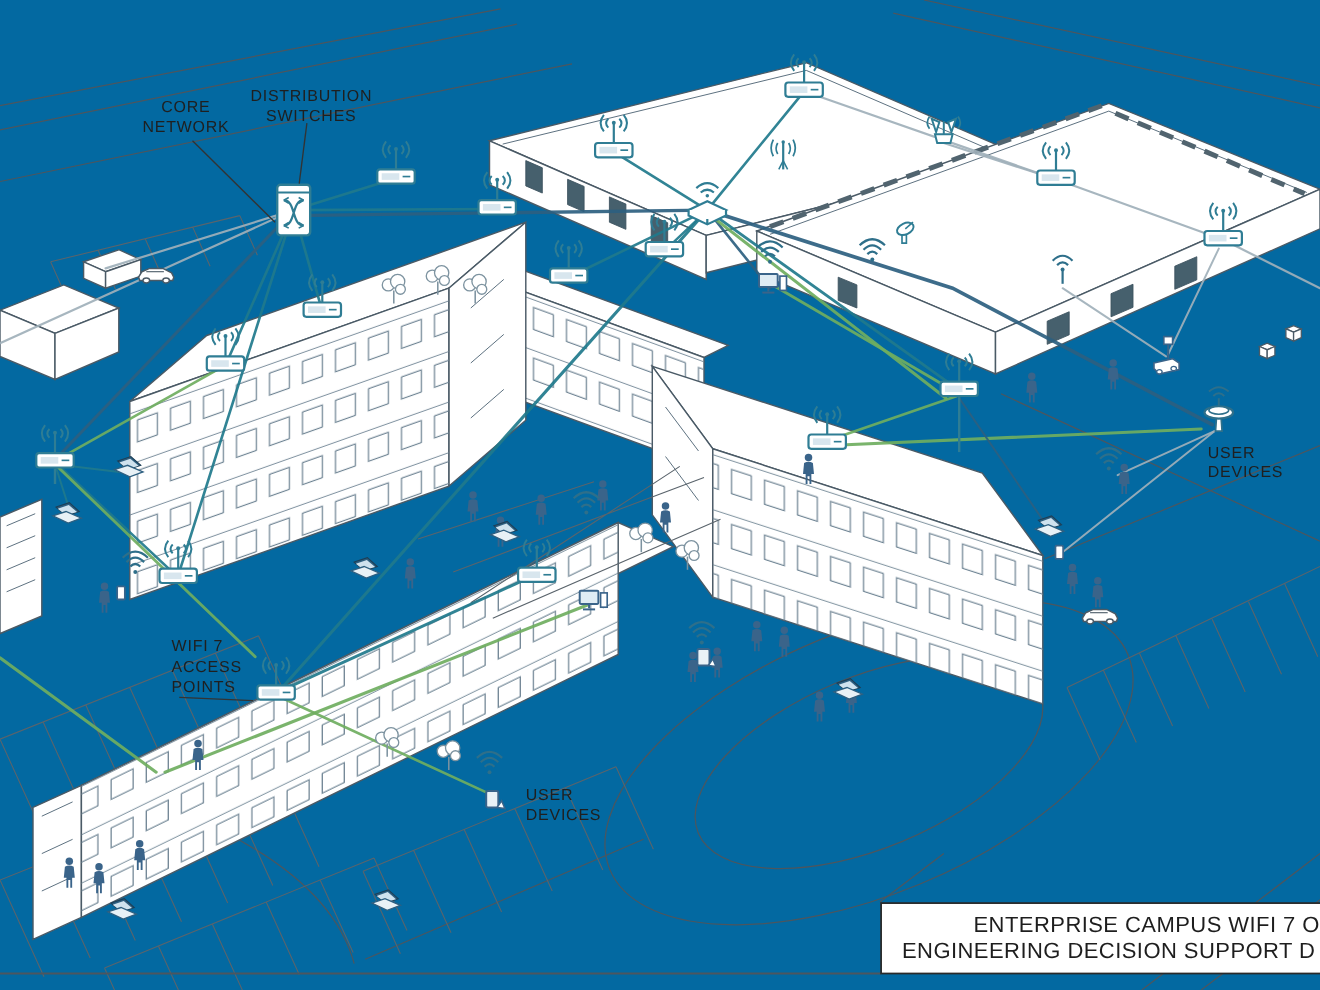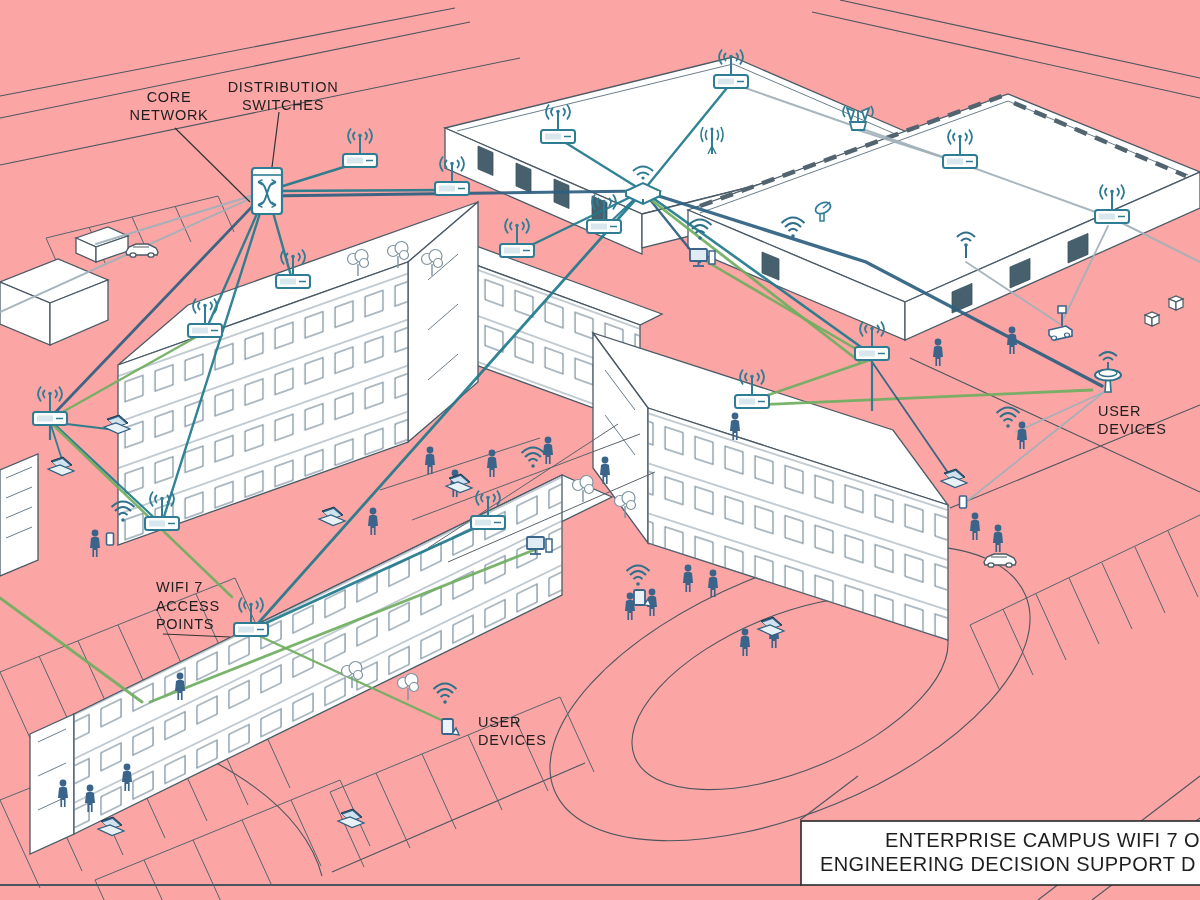--- a/index.html
+++ b/index.html
@@ -1,16 +1,16 @@
 <!DOCTYPE html>
 <html><head>
 <meta charset="utf-8">
 <style>
   html,body{margin:0;padding:0;background:#ffffff;}
-  .stage{position:relative;width:1200px;height:900px;background:#fca5a5;overflow:hidden;}
+  .stage{position:relative;width:1200px;height:900px;background:#0369a1;overflow:hidden;}
   svg{display:block;font-family:"Liberation Sans", sans-serif;}
   .lbl{font-family:"Liberation Sans", sans-serif;font-size:14.5px;font-weight:400;
        letter-spacing:0.7px;fill:#1f1f1f;}
   .title-txt{font-family:"Liberation Sans", sans-serif;font-size:20px;font-weight:400;
        letter-spacing:0.4px;fill:#1e1e1e;}
   .bld{fill:#ffffff;stroke:#4a5a66;stroke-width:1.3;}
   .bldthin{fill:none;stroke:#5b6f7e;stroke-width:0.9;}
   .door{fill:#46606d;stroke:#3c525e;stroke-width:0.8;}
   .road{fill:none;stroke:#4d565e;stroke-width:1.1;}
   .path{fill:none;stroke:#5a646c;stroke-width:1.0;}

